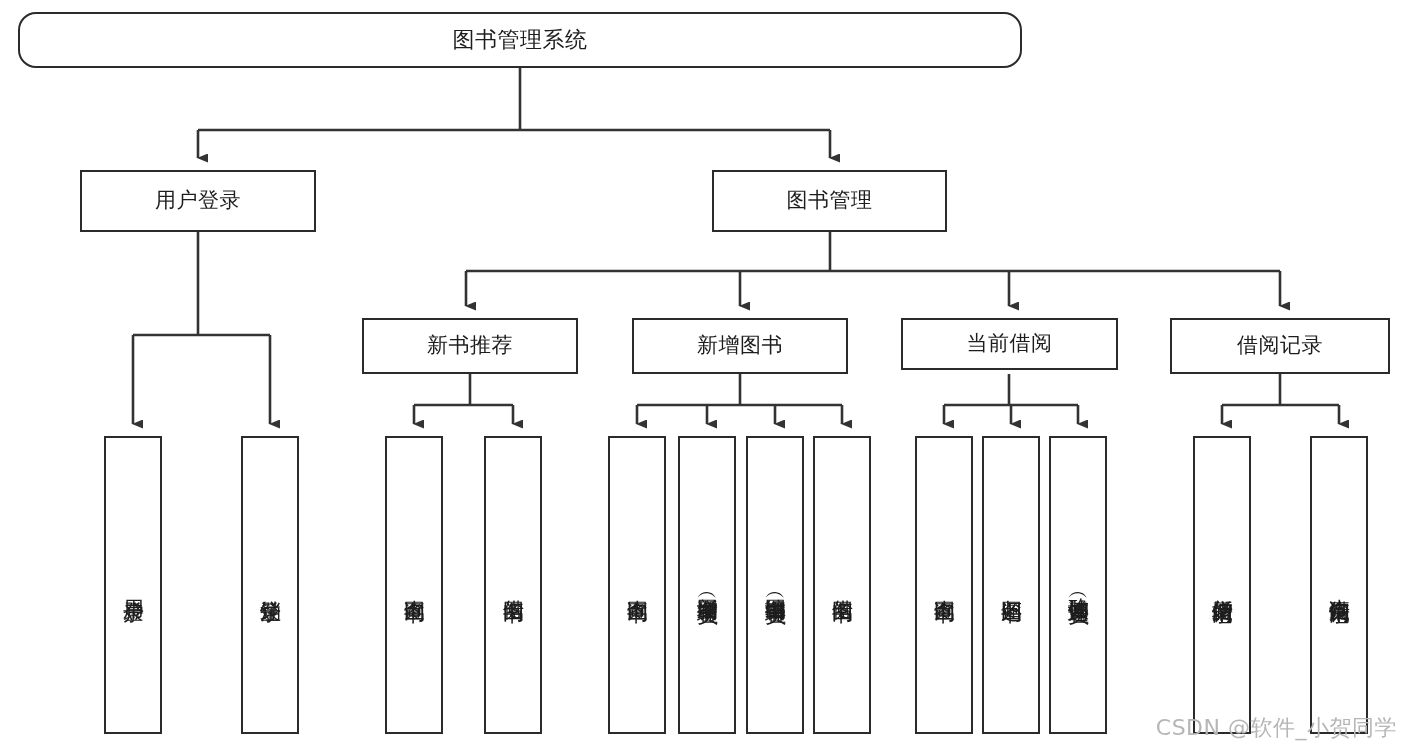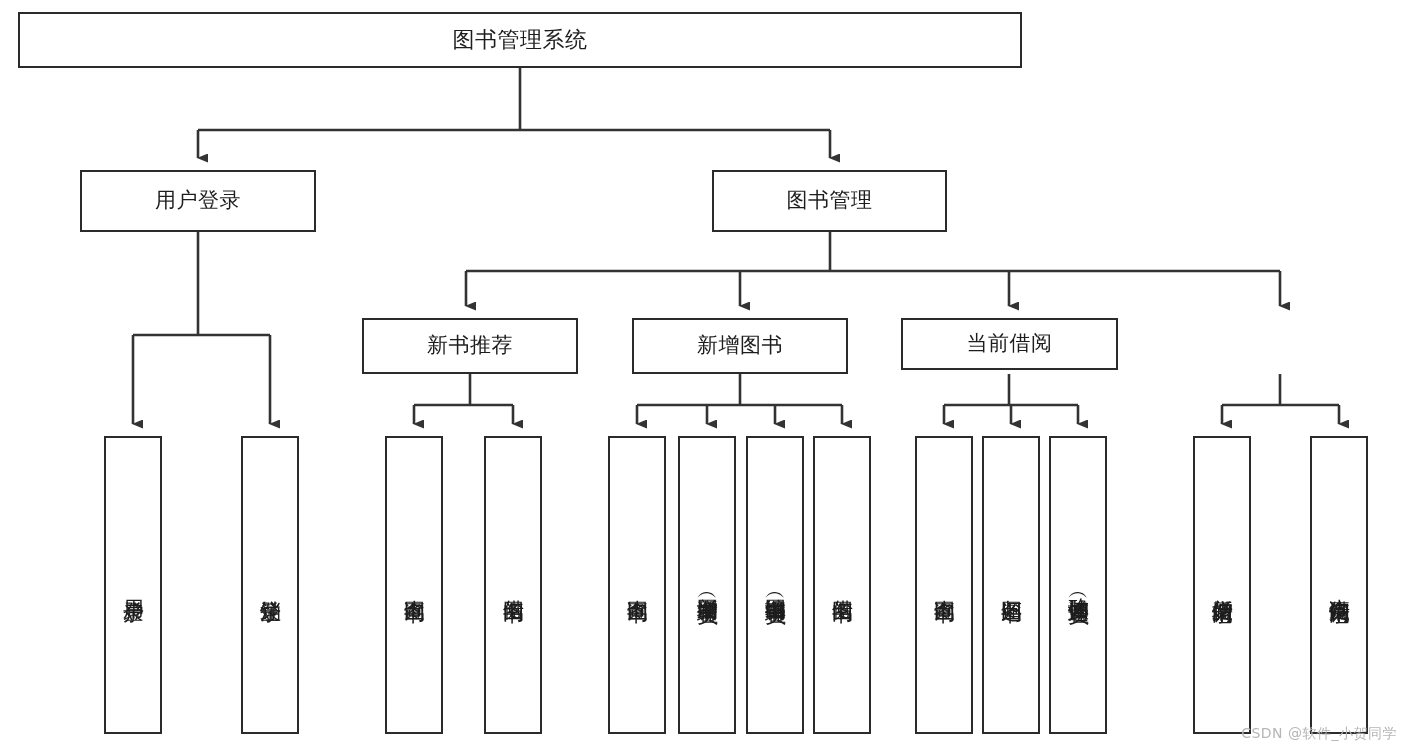--- a/index.html
+++ b/index.html
@@ -59,21 +59,21 @@
     font-size: 21px;
     line-height: 1.28;
     letter-spacing: 1px;
     white-space: nowrap;
     max-height: 100%;
   }
   #watermark {
     position: absolute;
     right: 8px;
     bottom: 4px;
-    font-size: 14px;
+    font-size: 22px;
     color: #b6b6b6;
     letter-spacing: 0.5px;
     z-index: 5;
     white-space: nowrap;
     pointer-events: none;
   }
 </style>
 </head>
 <body>
 
@@ -122,21 +122,21 @@
       <path d="M1011,405 L1011,424" marker-end="url(#arrow)"></path>
       <path d="M1078,405 L1078,424" marker-end="url(#arrow)"></path>
 
       <path d="M1280,374 L1280,405"></path>
       <path d="M1222,405 L1339,405"></path>
       <path d="M1222,405 L1222,424" marker-end="url(#arrow)"></path>
       <path d="M1339,405 L1339,424" marker-end="url(#arrow)"></path>
     </g>
   </svg>
 
-  <div class="node root" style="left:18px; top:12px; width:1004px; height:56px;">
+  <div class="node root" style="left:18px; top:12px; width:1004px; height:56px;border-radius:18px;">
     <span class="node-label">图书管理系统</span>
   </div>
 
   <div class="node horiz" style="left:80px; top:170px; width:236px; height:62px;">
     <span class="node-label">用户登录</span>
   </div>
 
   <div class="node horiz" style="left:712px; top:170px; width:235px; height:62px;">
     <span class="node-label">图书管理</span>
   </div>
@@ -146,20 +146,23 @@
   </div>
 
   <div class="node horiz" style="left:632px; top:318px; width:216px; height:56px;">
     <span class="node-label">新增图书</span>
   </div>
 
   <div class="node horiz" style="left:901px; top:318px; width:217px; height:52px;">
     <span class="node-label">当前借阅</span>
   </div>
 
+  <div class="node horiz" style="left:1170px; top:318px; width:220px; height:56px;">
+    <span class="node-label">借阅记录</span>
+  </div>
 
   <div class="node leaf" style="left:104px; top:436px; width:58px; height:298px;">
     <span class="node-label">用户登录</span>
   </div>
 
   <div class="node leaf" style="left:241px; top:436px; width:58px; height:298px;">
     <span class="node-label">注销登录</span>
   </div>
 
   <div class="node leaf" style="left:385px; top:436px; width:58px; height:298px;">

